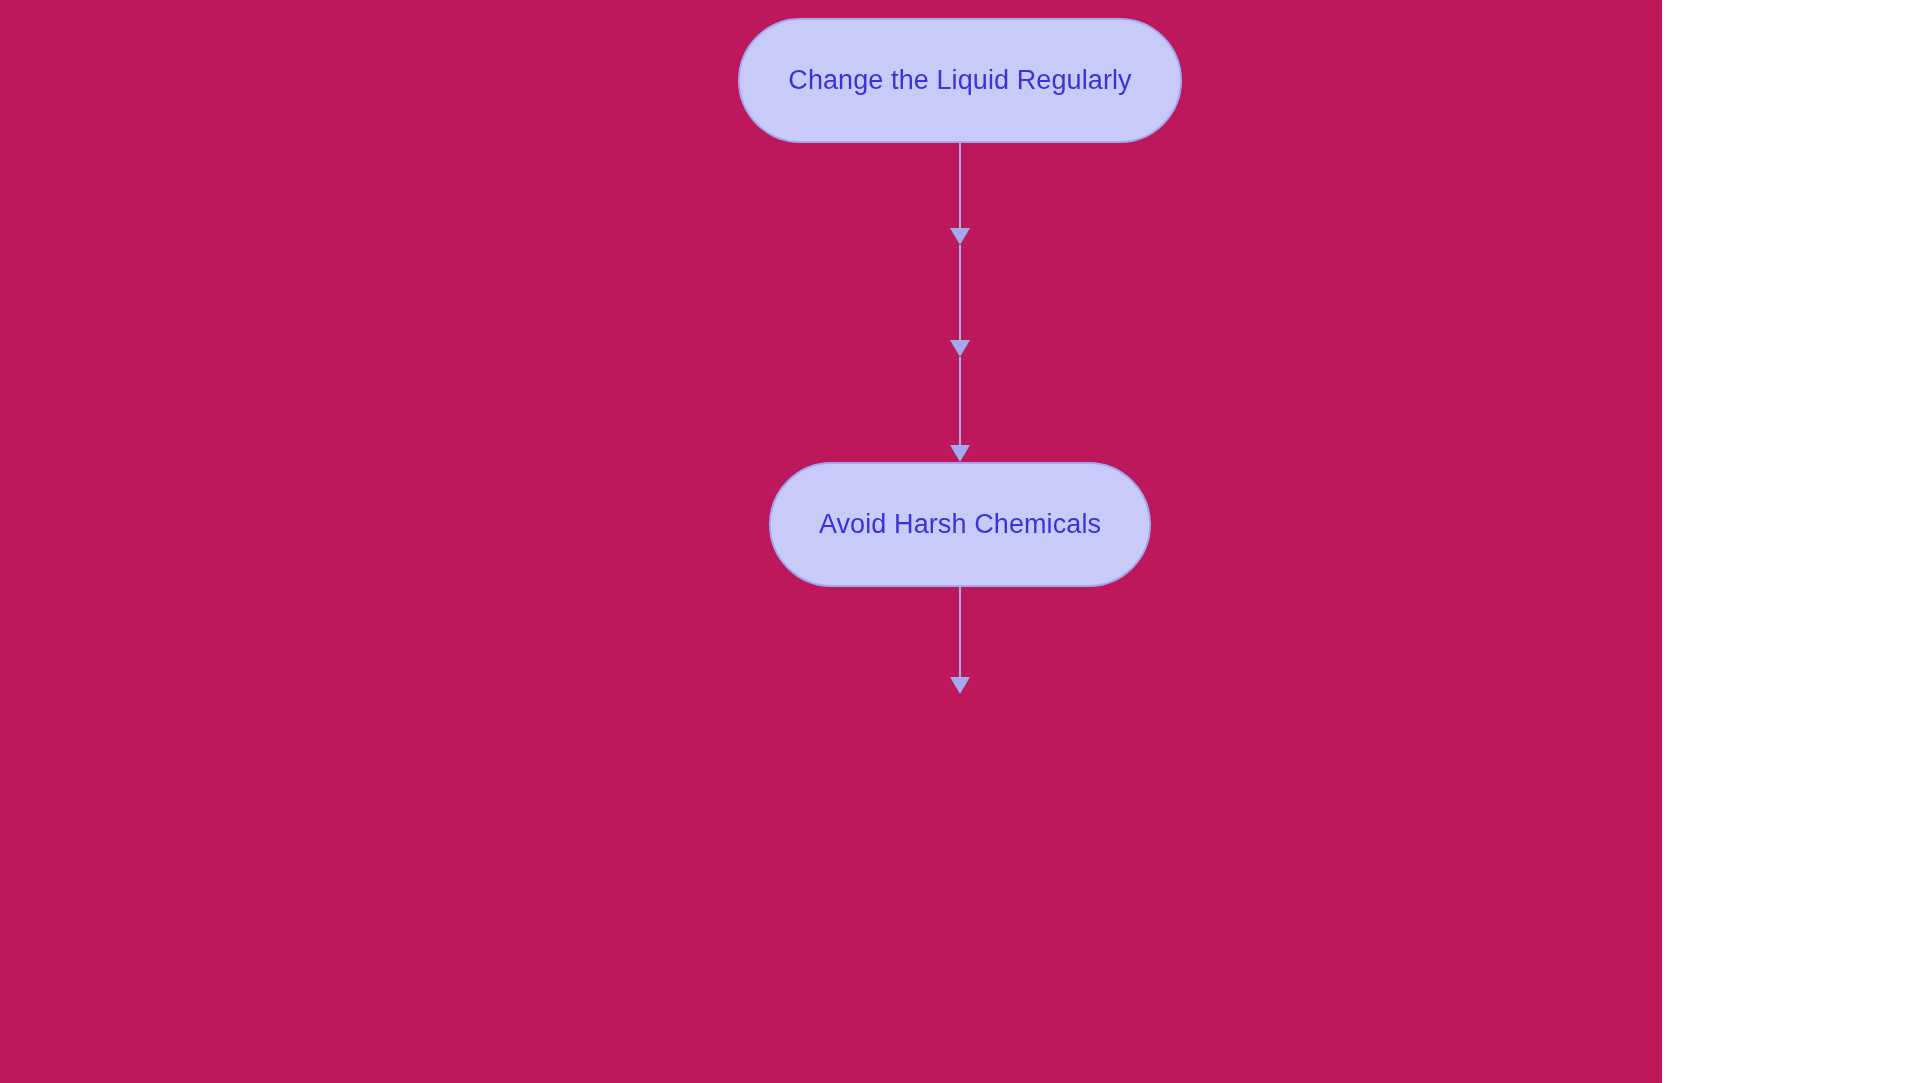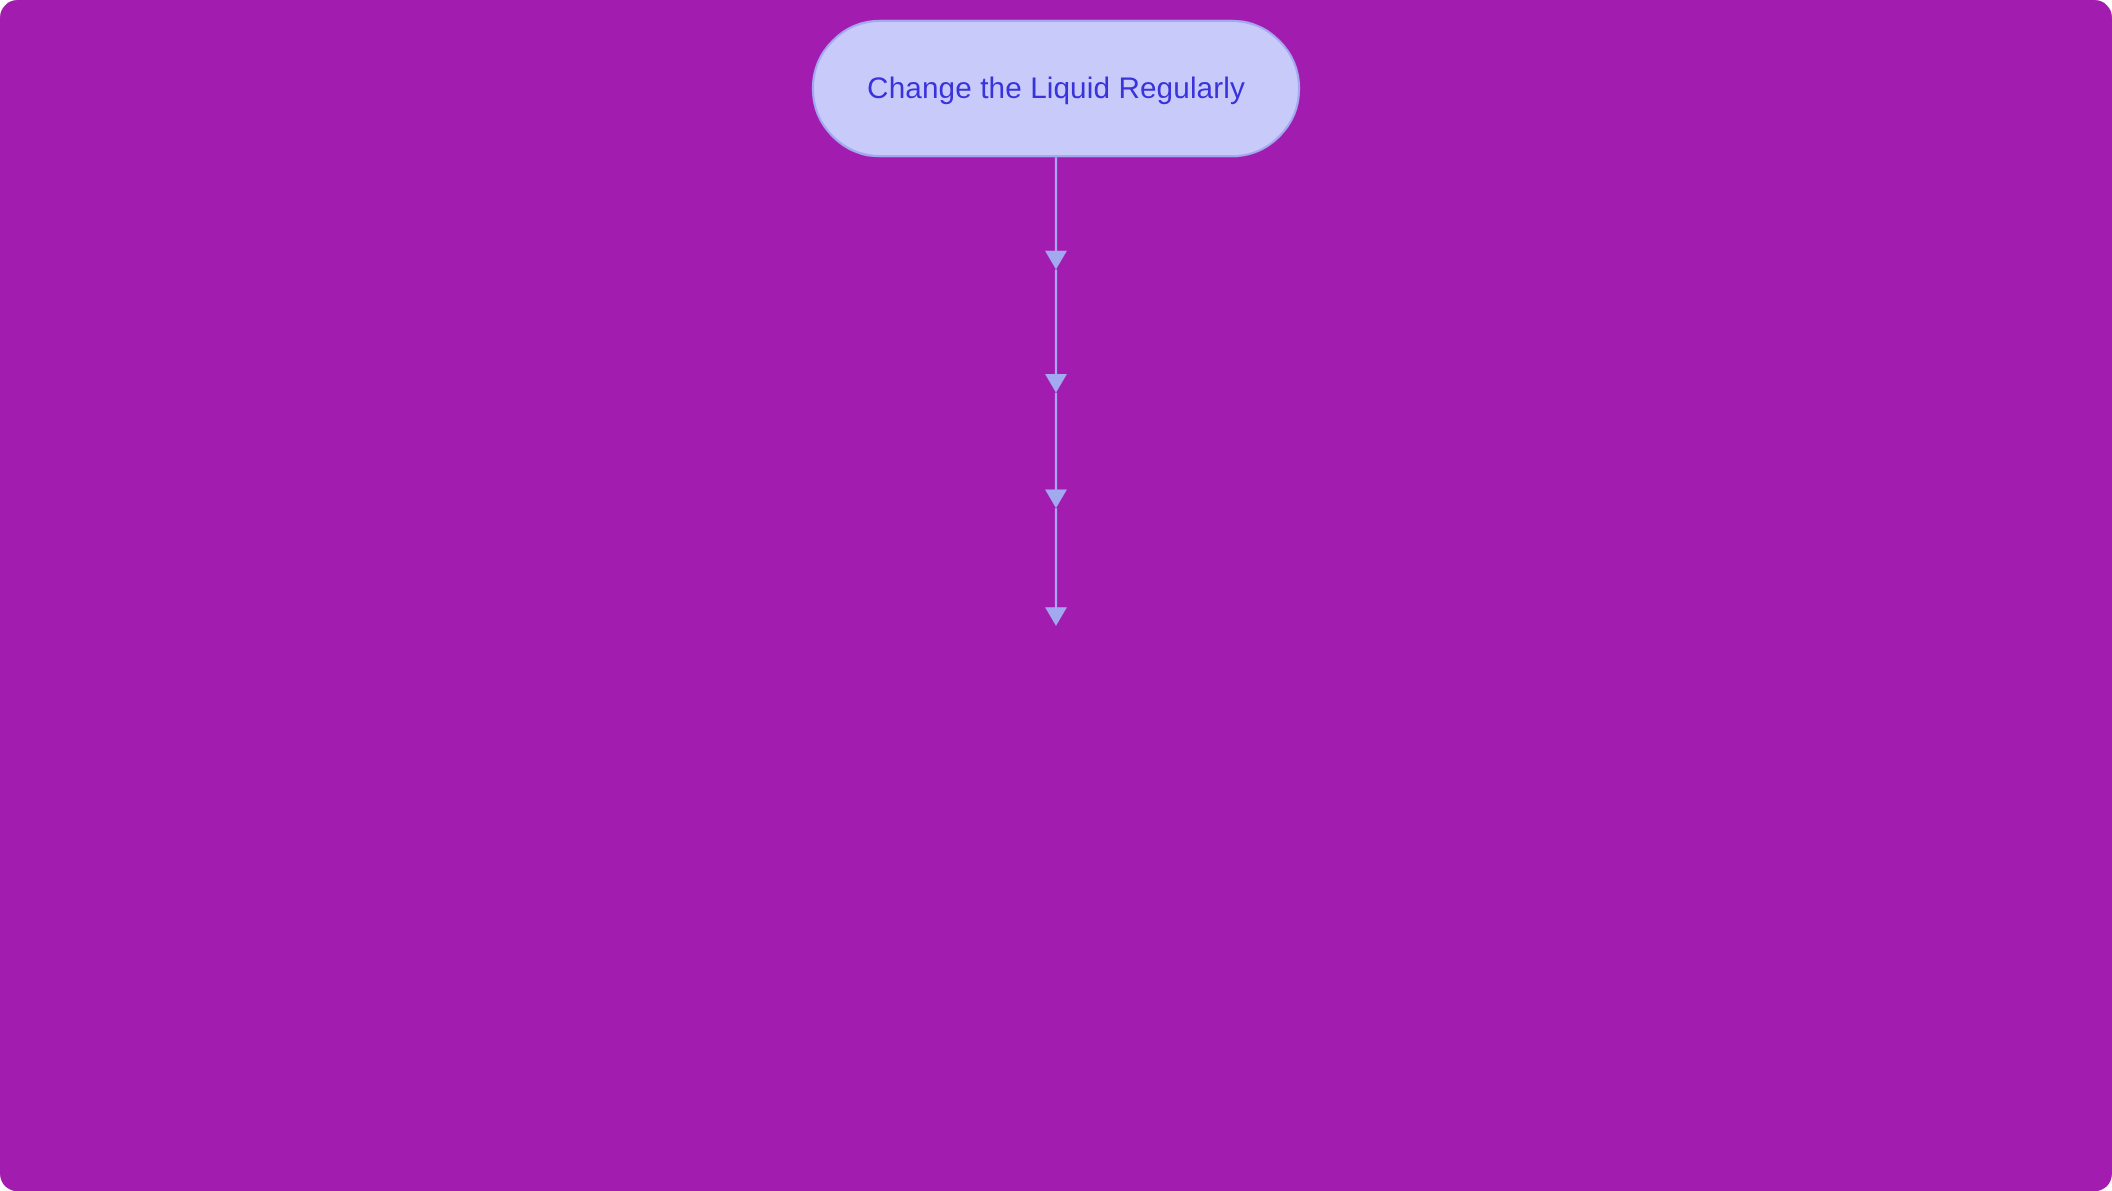--- a/index.html
+++ b/index.html
@@ -10,24 +10,23 @@
   }
   body {
     width: 1920px;
     height: 1083px;
     overflow: hidden;
     font-family: "Liberation Sans", "DejaVu Sans", sans-serif;
   }
 
   #flowchart-canvas {
     position: relative;
-    width: 1920px;
+    width: 1662px;
     height: 1083px;
-    background: #a21caf;
-    border-radius: 16px;
+    background: #be185d;
   }
 
   .flow-column {
     position: absolute;
     left: 0;
     top: 0;
     width: 1920px;
     height: 1083px;
     display: flex;
     flex-direction: column;
@@ -105,20 +104,23 @@
       <div class="connector-line"></div>
       <div class="connector-head"></div>
     </div>
 
 
     <div class="connector conn-2">
       <div class="connector-line"></div>
       <div class="connector-head"></div>
     </div>
 
+    <div class="node node-3">
+      <span class="node-label">Avoid Harsh Chemicals</span>
+    </div>
 
     <div class="connector conn-3">
       <div class="connector-line"></div>
       <div class="connector-head"></div>
     </div>
 
 
   </div>
 </div>
 

